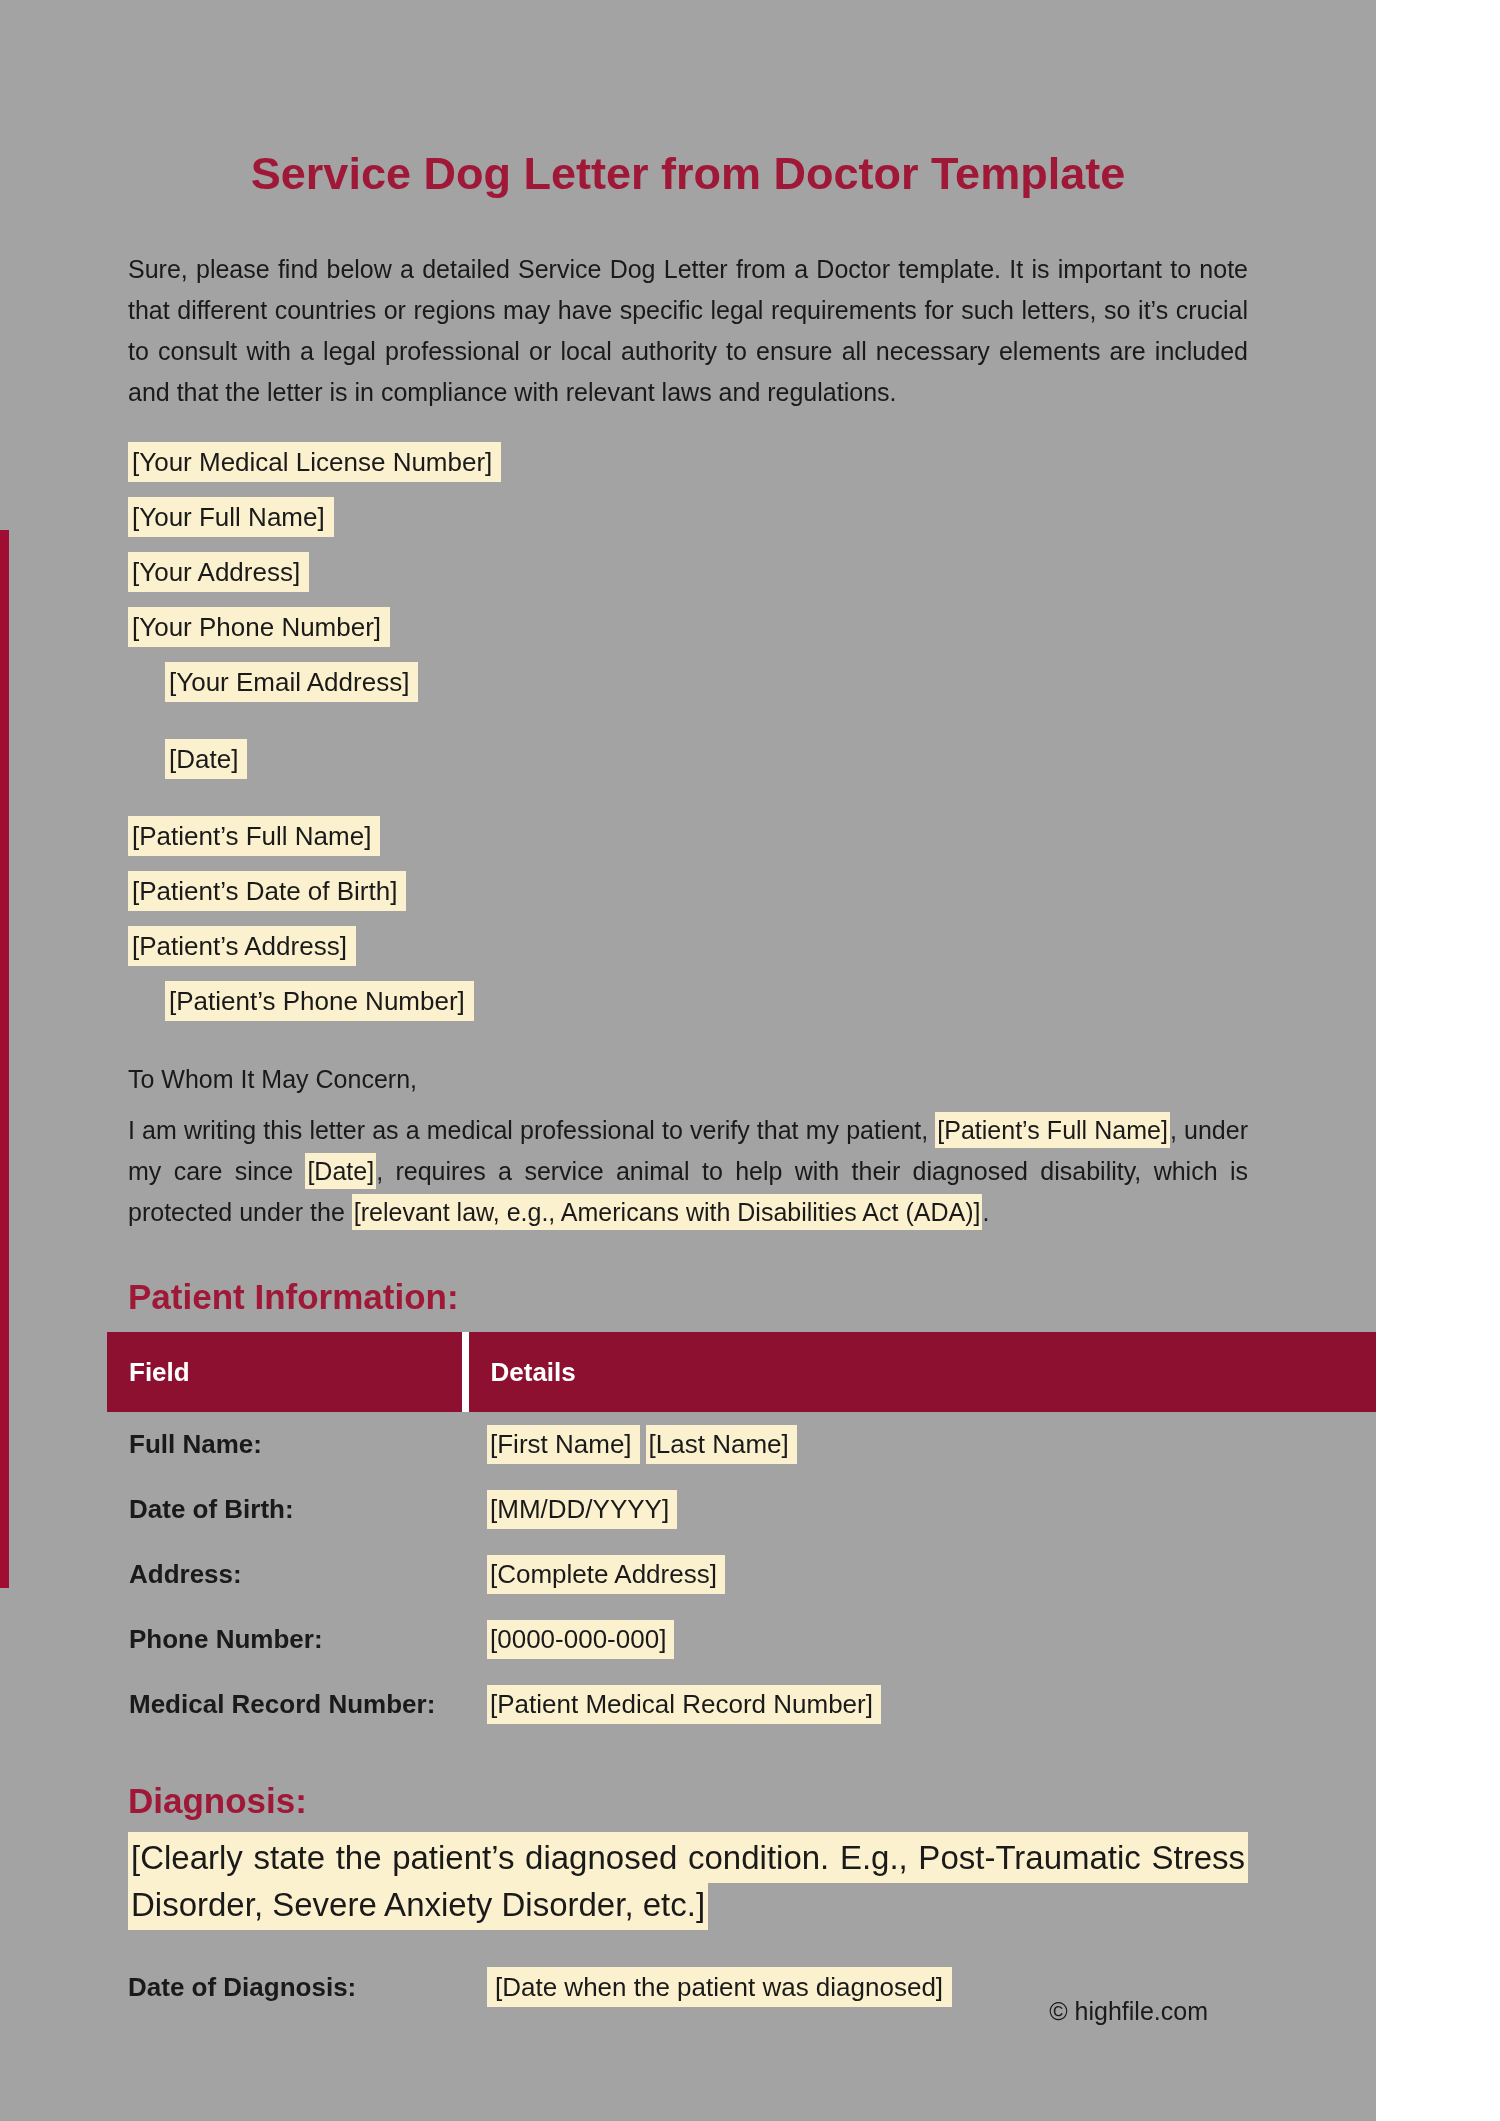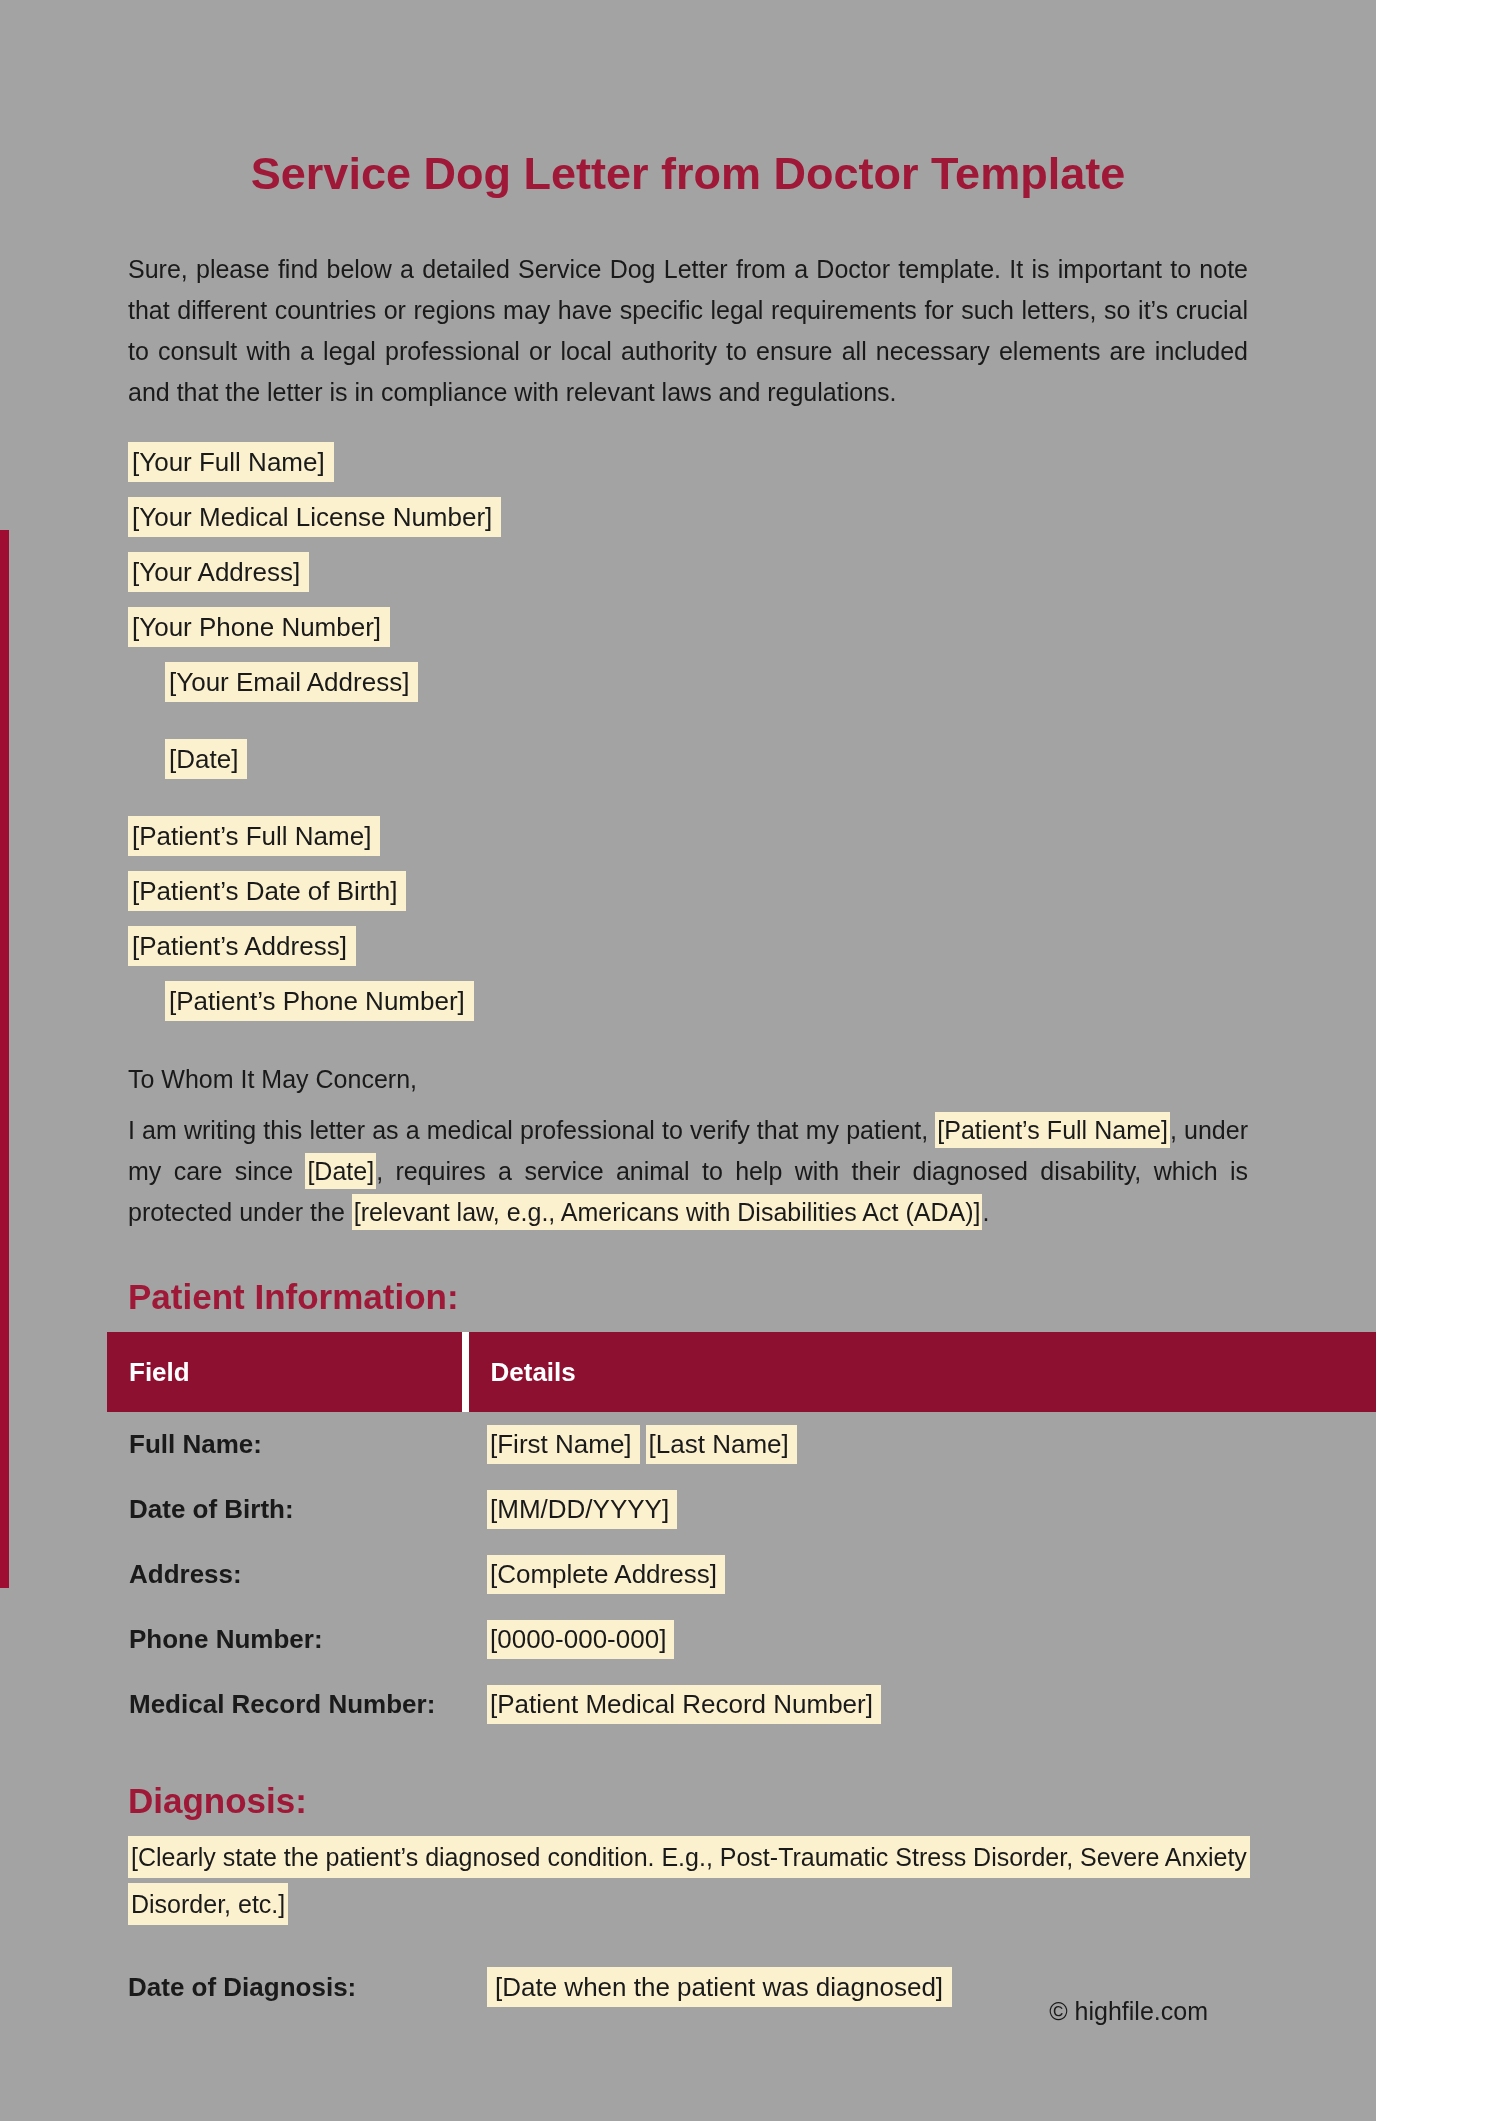--- a/index.html
+++ b/index.html
@@ -95,21 +95,21 @@
     vertical-align:middle;
   }
   .patient-table td.row-label{font-weight:bold;}
   .patient-table td.row-value .hl{
     display:inline-block;
     padding:3px 8px 3px 3px;
     margin-right:6px;
   }
   .diagnosis-par{
     margin-top:14px;
-    font-size:25px;line-height:47px;
+    font-size:33px;line-height:47px;
     text-align:justify;
   }
   .diagnosis-par mark{
     padding:7px 3px;
     -webkit-box-decoration-break:clone;
     box-decoration-break:clone;
   }
   .diag-date-row{
     margin-top:39px;
     display:flex;
@@ -138,22 +138,22 @@
 <div class="page">
   <div class="accent-bar"></div>
 
   <div class="doc">
 
     <h1 class="doc-title">Service Dog Letter from Doctor Template</h1>
 
     <p class="intro">Sure, please find below a detailed Service Dog Letter from a Doctor template. It is important to note that different countries or regions may have specific legal requirements for such letters, so it’s crucial to consult with a legal professional or local authority to ensure all necessary elements are included and that the letter is in compliance with relevant laws and regulations.</p>
 
     <div class="ph-block">
+      <div class="ph-line"><span class="hl">[Your Medical License Number]</span></div>
       <div class="ph-line"><span class="hl">[Your Full Name]</span></div>
-      <div class="ph-line"><span class="hl">[Your Medical License Number]</span></div>
       <div class="ph-line"><span class="hl">[Your Address]</span></div>
       <div class="ph-line"><span class="hl">[Your Phone Number]</span></div>
       <div class="ph-line"><span class="hl">[Your Email Address]</span></div>
     </div>
 
     <div class="ph-block gap">
       <div class="ph-line"><span class="hl">[Date]</span></div>
     </div>
 
     <div class="ph-block gap">

